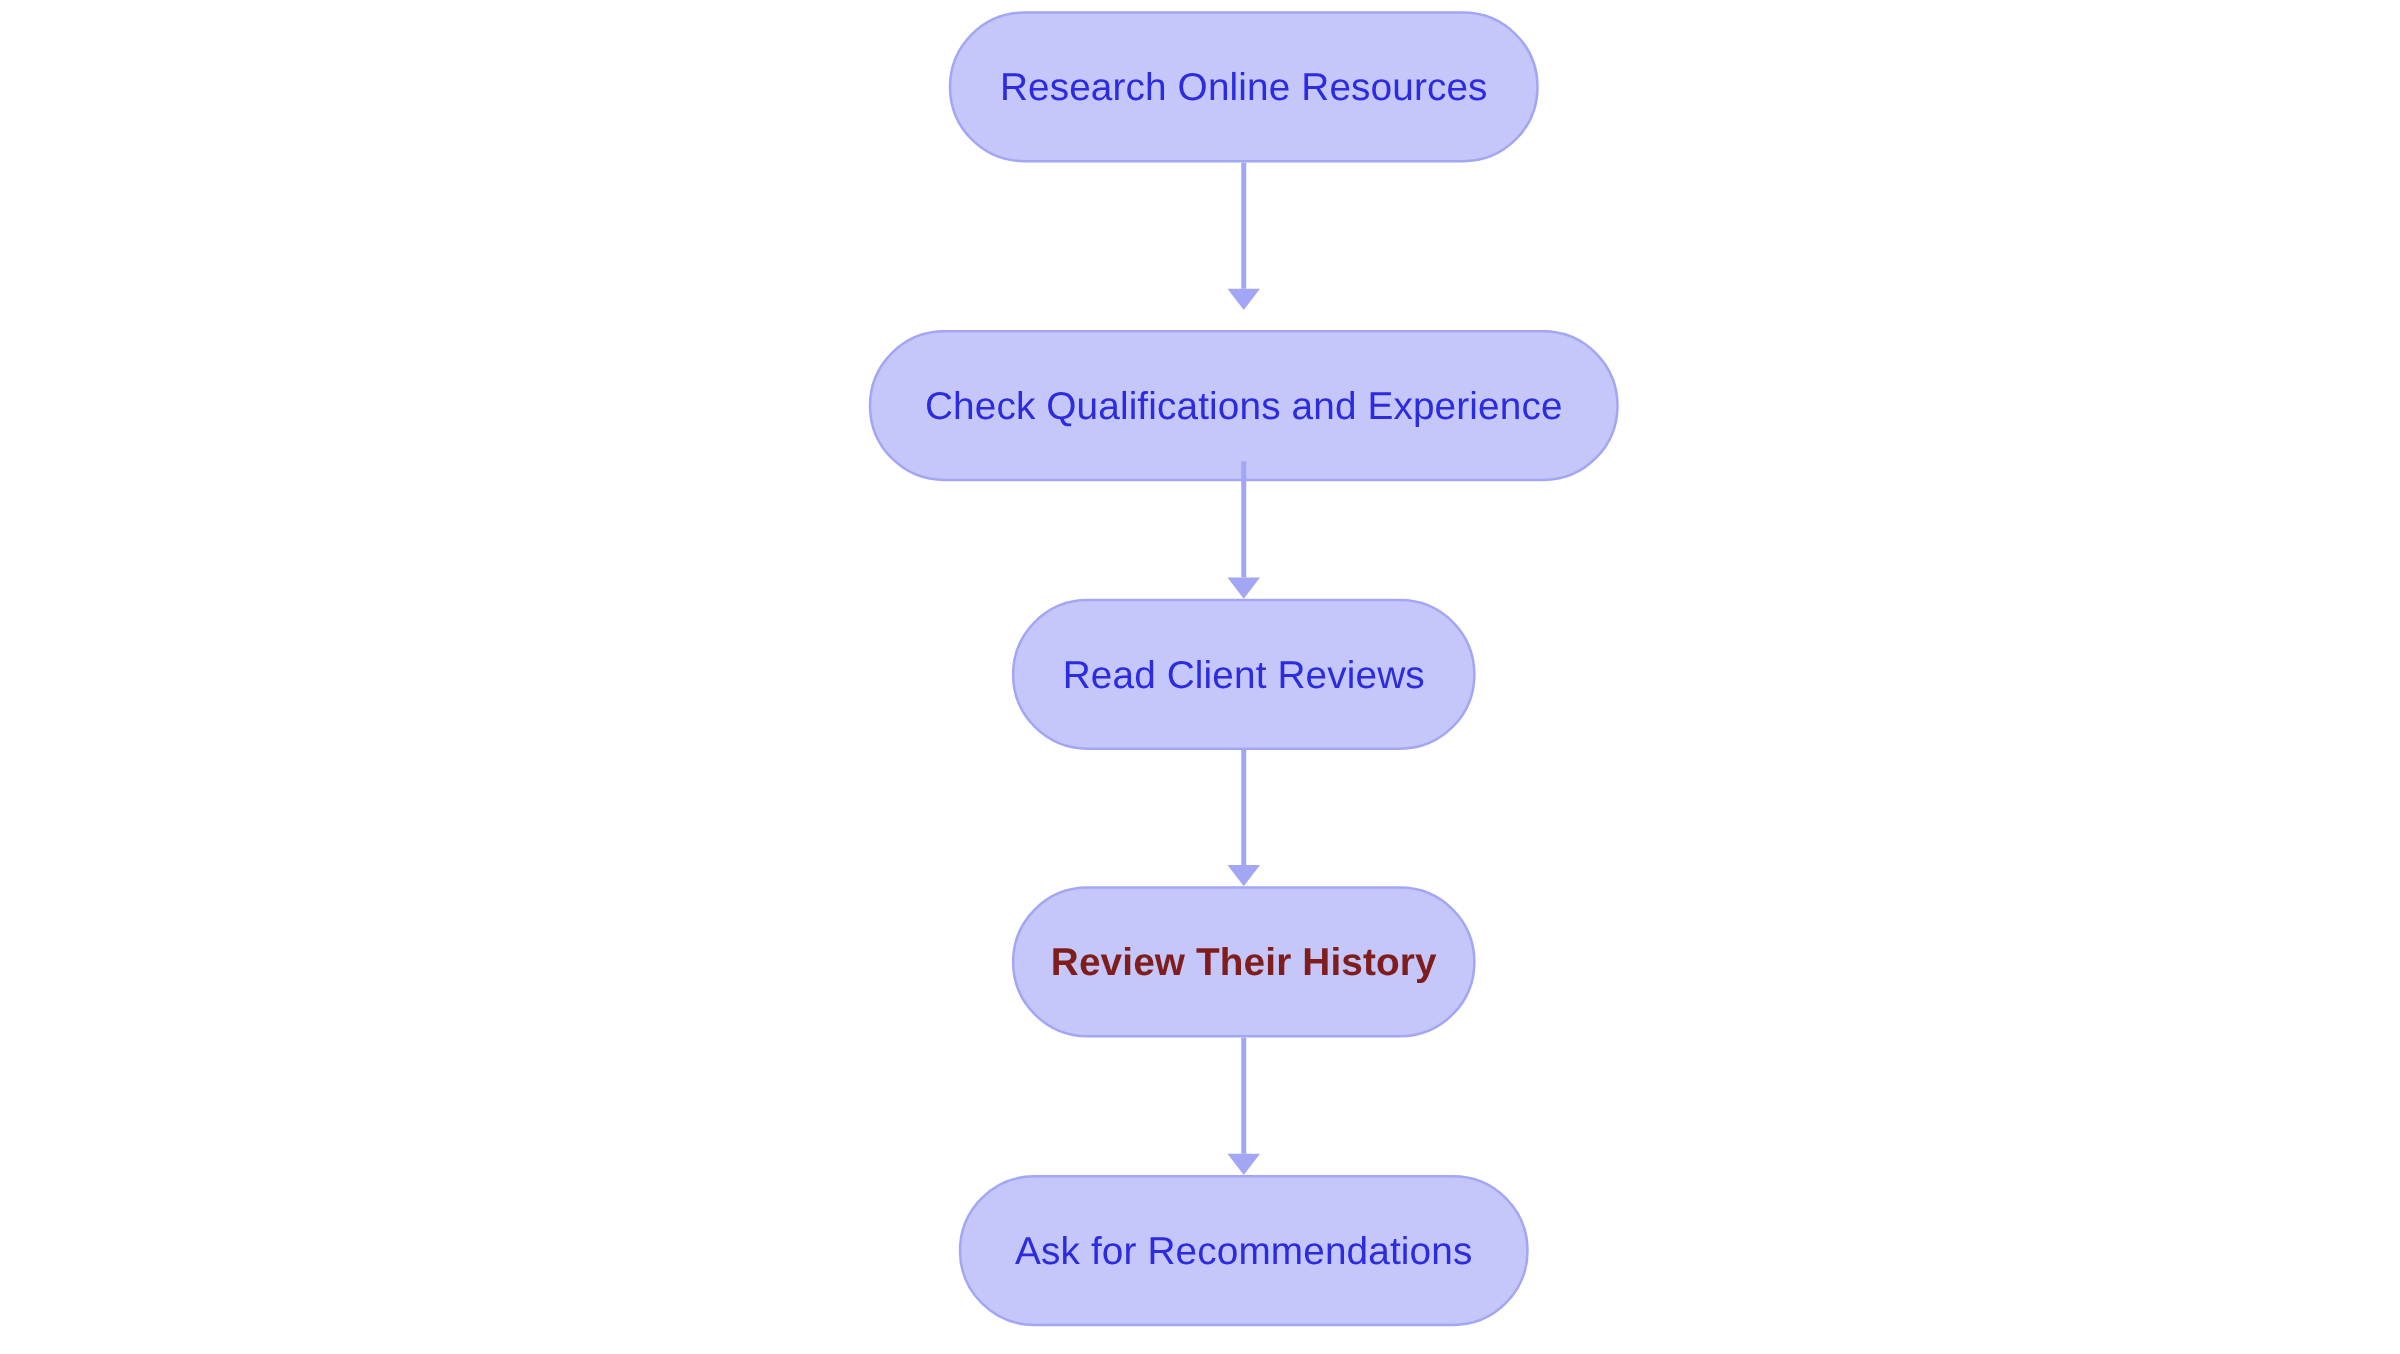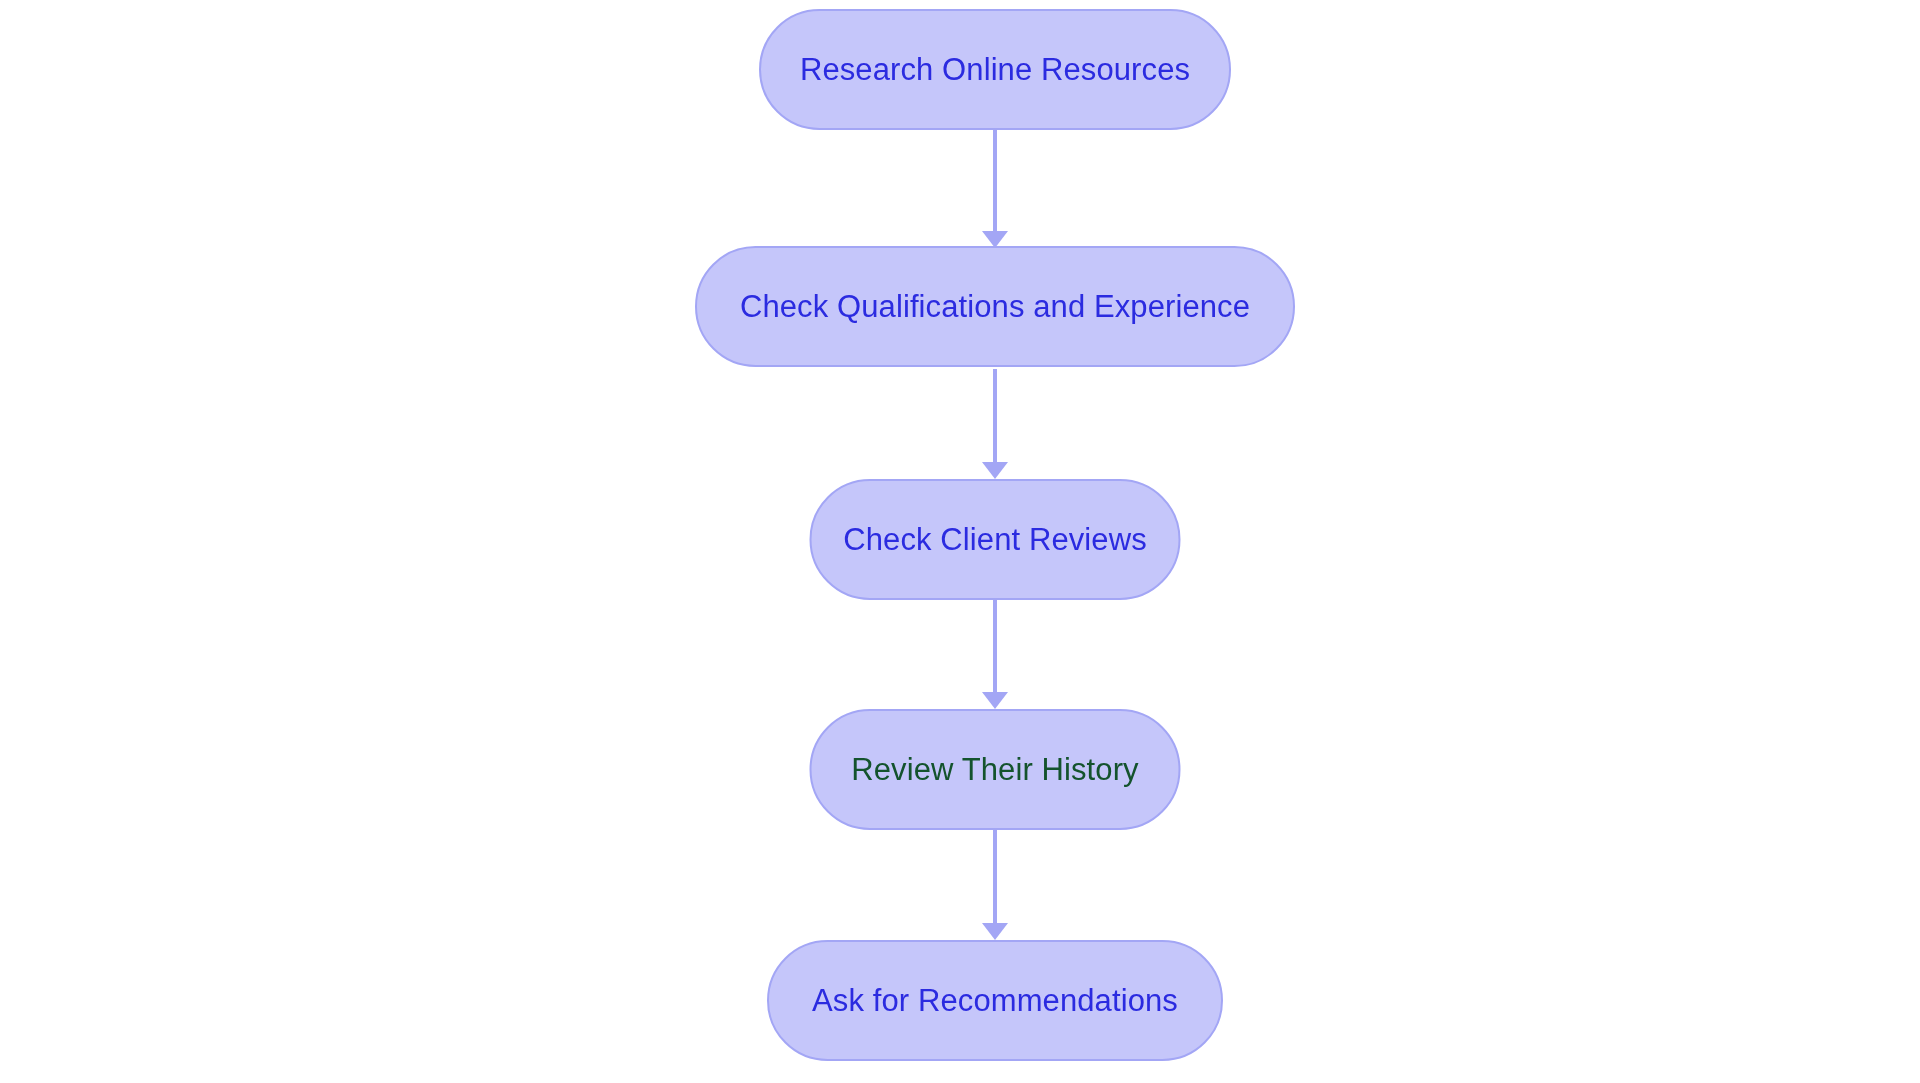--- a/index.html
+++ b/index.html
@@ -42,21 +42,21 @@
     font-size: 31px;
     font-weight: 400;
     letter-spacing: 0.1px;
     color: #2b2be0;
     white-space: nowrap;
     line-height: 1;
     user-select: none;
   }
 
   #node-0 { top: 9px;   width: 472px; }
-  #node-1 { top: 246px; width: 600px; }
+  #node-1 { top: 264px; width: 600px; }
   #node-2 { top: 479px; width: 371px; }
   #node-3 { top: 709px; width: 371px; }
   #node-4 { top: 940px; width: 456px; }
 
   
   .connector {
     position: absolute;
     left: 50%;
     transform: translateX(-50%);
     width: 28px;
@@ -112,30 +112,30 @@
   <div class="node" id="node-1" style="background: rgb(197, 198, 250); border-color: rgb(163, 166, 245);">
     <span class="node-label" style="color: rgb(43, 43, 224);">Check Qualifications and Experience</span>
   </div>
 
   <div class="connector" id="connector-1">
     <div class="line" style="background: rgb(163, 166, 245);"></div>
     <div class="head" style="border-top-color: rgb(163, 166, 245);"></div>
   </div>
 
   <div class="node" id="node-2" style="background: rgb(197, 198, 250); border-color: rgb(163, 166, 245);">
-    <span class="node-label" style="color: rgb(43, 43, 224);">Check Client Reviews</span>
+    <span class="node-label" style="color: rgb(43, 43, 224);">Read Client Reviews</span>
   </div>
 
   <div class="connector" id="connector-2">
     <div class="line" style="background: rgb(163, 166, 245);"></div>
     <div class="head" style="border-top-color: rgb(163, 166, 245);"></div>
   </div>
 
   <div class="node" id="node-3" style="background: rgb(197, 198, 250); border-color: rgb(163, 166, 245);">
-    <span class="node-label" style="color: #14532d;">Review Their History</span>
+    <span class="node-label" style="color: #7f1d1d; font-weight: bold;">Review Their History</span>
   </div>
 
   <div class="connector" id="connector-3">
     <div class="line" style="background: rgb(163, 166, 245);"></div>
     <div class="head" style="border-top-color: rgb(163, 166, 245);"></div>
   </div>
 
   <div class="node" id="node-4" style="background: rgb(197, 198, 250); border-color: rgb(163, 166, 245);">
     <span class="node-label" style="color: rgb(43, 43, 224);">Ask for Recommendations</span>
   </div>

